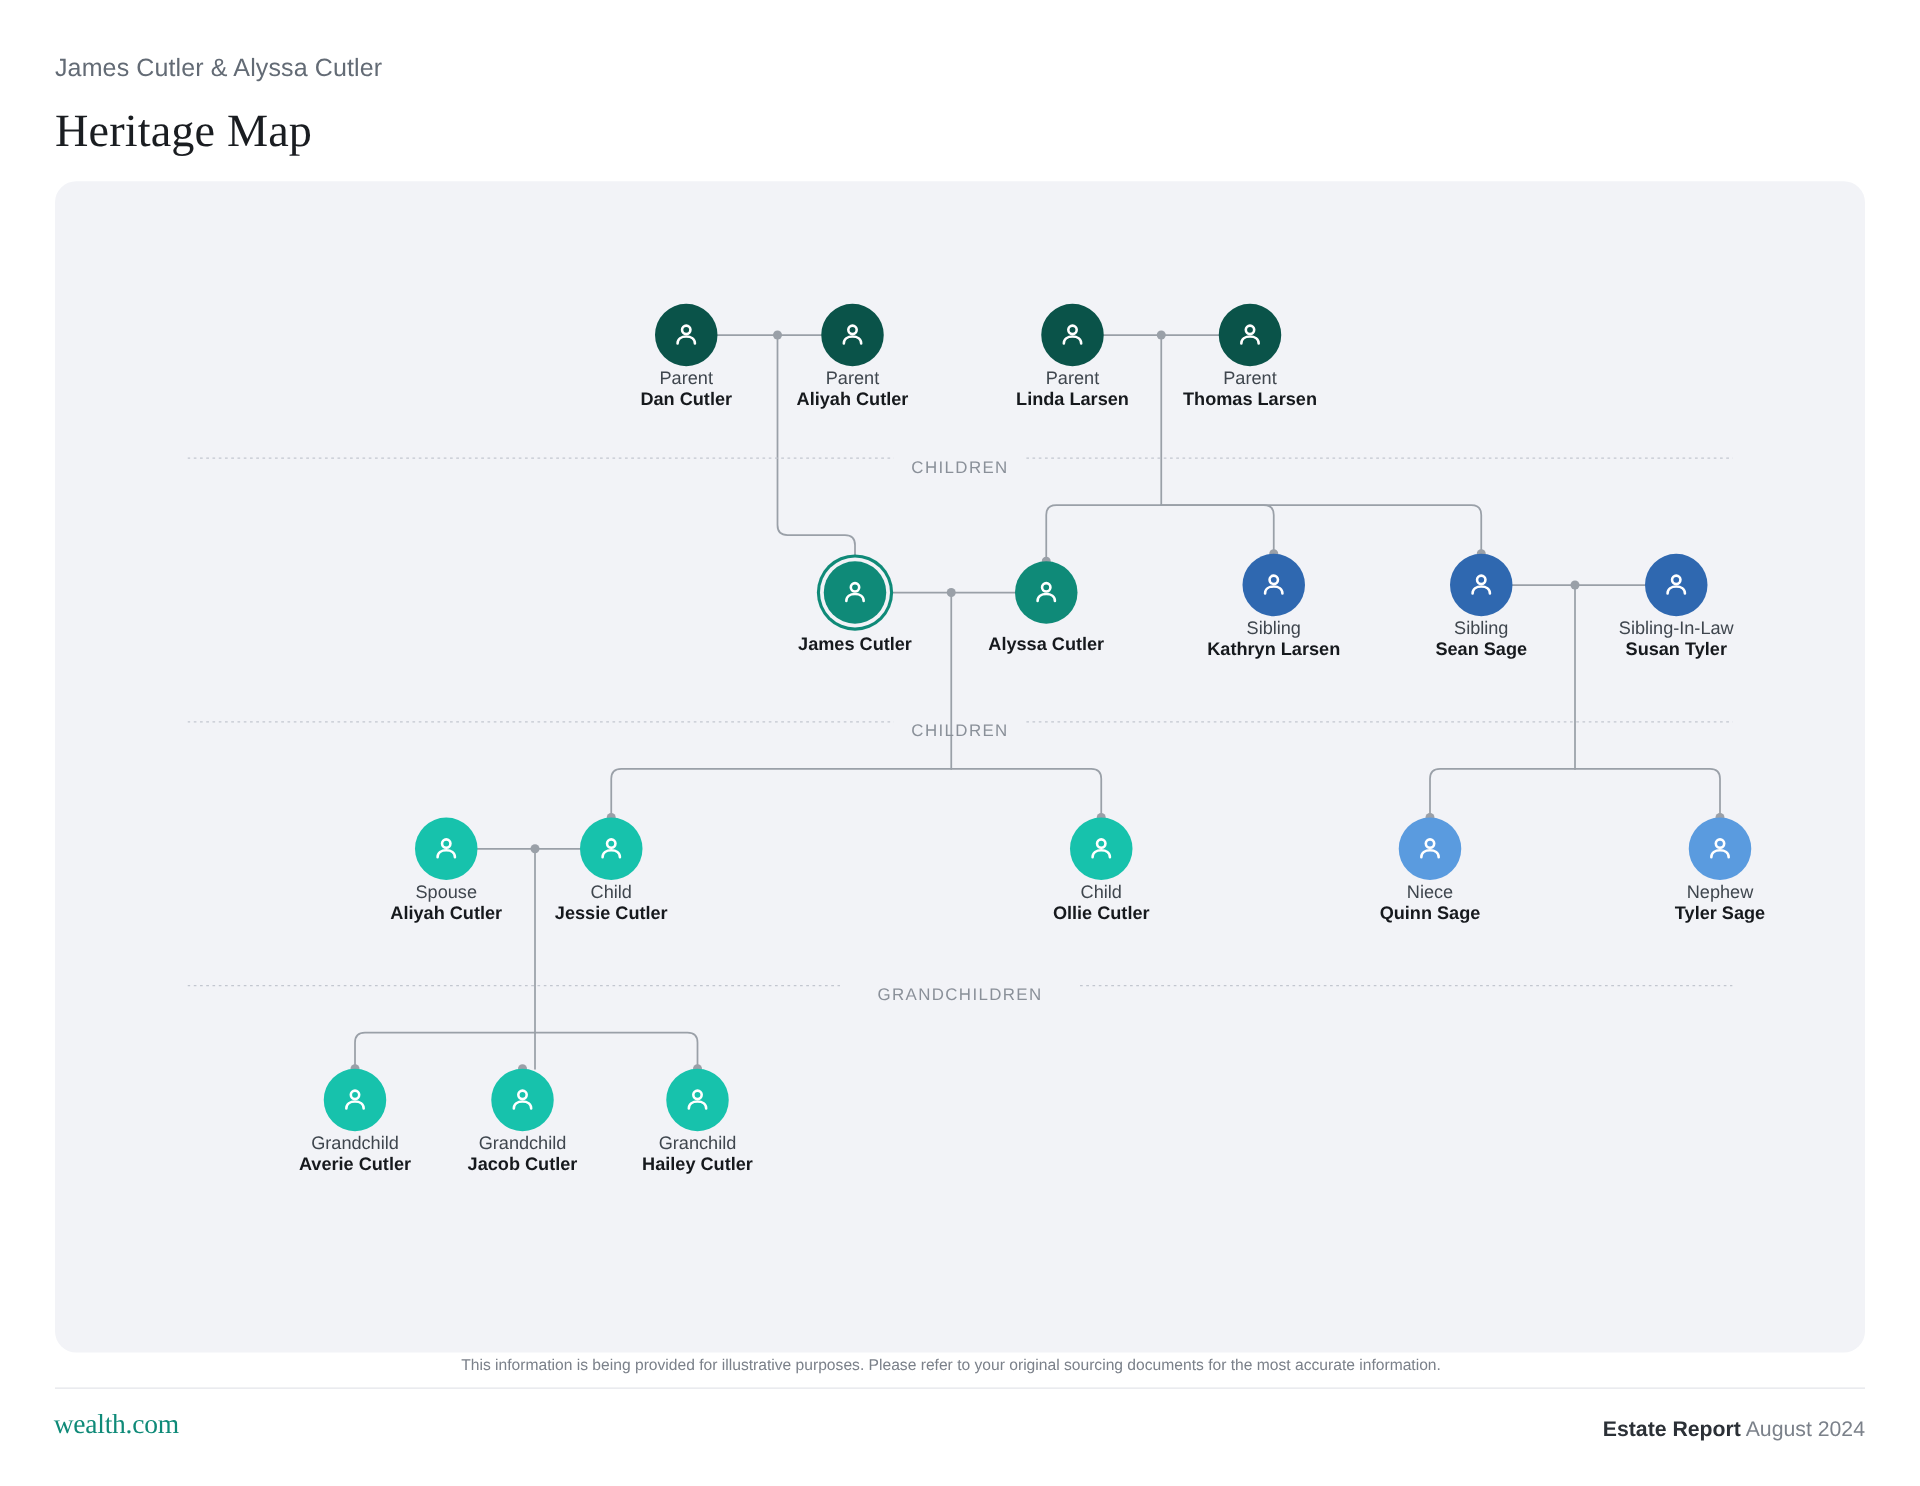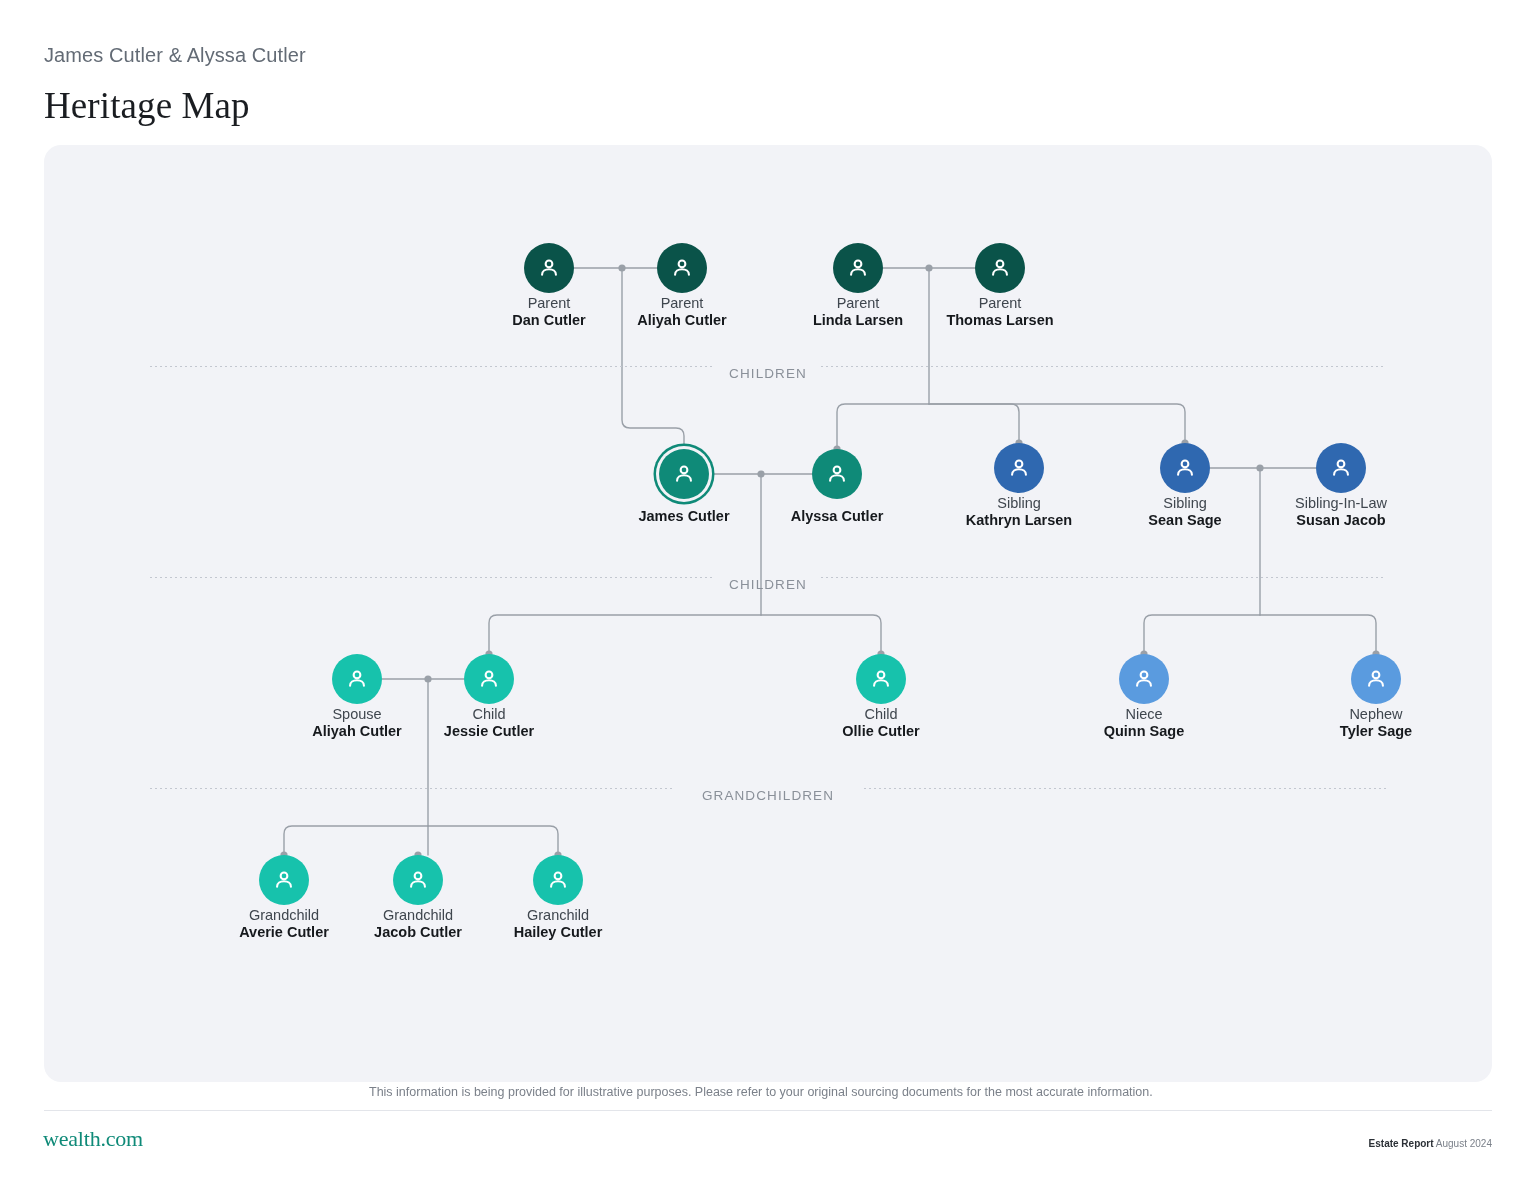--- a/index.html
+++ b/index.html
@@ -72,21 +72,21 @@
     position:absolute;left:43px;top:1126px;
     font-family:Liberation Serif, serif;
     font-size:22px;color:#0f8a78;letter-spacing:-.2px;
   }
   .disclaimer{
     position:absolute;left:369px;top:1084px;width:800px;
     font-size:12.5px;color:#7b818a;line-height:16px;
   }
   .reportmeta{
     position:absolute;right:44px;top:1136px;
-    font-size:10px;color:#7b818a;line-height:16px;white-space:nowrap;
+    font-size:17px;color:#7b818a;line-height:16px;white-space:nowrap;
   }
   .reportmeta b{color:#2b3036;font-weight:bold;}
 </style>
 </head>
 <body>
 
 <div class="page">
 
   <div class="header">
     <div class="subtitle">James Cutler &amp; Alyssa Cutler</div>
@@ -249,21 +249,21 @@
           <div class="node" style="left: 1297px; top: 298px;">
             <div class="bubble" style="background:#2f68b0">
               <span>
                 <svg width="26" height="26" viewBox="0 0 24 24" fill="none" stroke="#ffffff" stroke-width="1.9" stroke-linecap="round" stroke-linejoin="round">
                   <circle cx="12" cy="8.2" r="3.1"></circle>
                   <path d="M5.6 18.2c0-3.3 2.9-5.1 6.4-5.1s6.4 1.8 6.4 5.1"></path>
                 </svg>
               </span>
             </div>
             <div class="role">Sibling-In-Law</div>
-            <div class="pname">Susan Jacob</div>
+            <div class="pname">Susan Tyler</div>
           </div>
           <div class="node" style="left: 313px; top: 509px;">
             <div class="bubble" style="background:#17c2ac">
               <span>
                 <svg width="26" height="26" viewBox="0 0 24 24" fill="none" stroke="#ffffff" stroke-width="1.9" stroke-linecap="round" stroke-linejoin="round">
                   <circle cx="12" cy="8.2" r="3.1"></circle>
                   <path d="M5.6 18.2c0-3.3 2.9-5.1 6.4-5.1s6.4 1.8 6.4 5.1"></path>
                 </svg>
               </span>
             </div>

